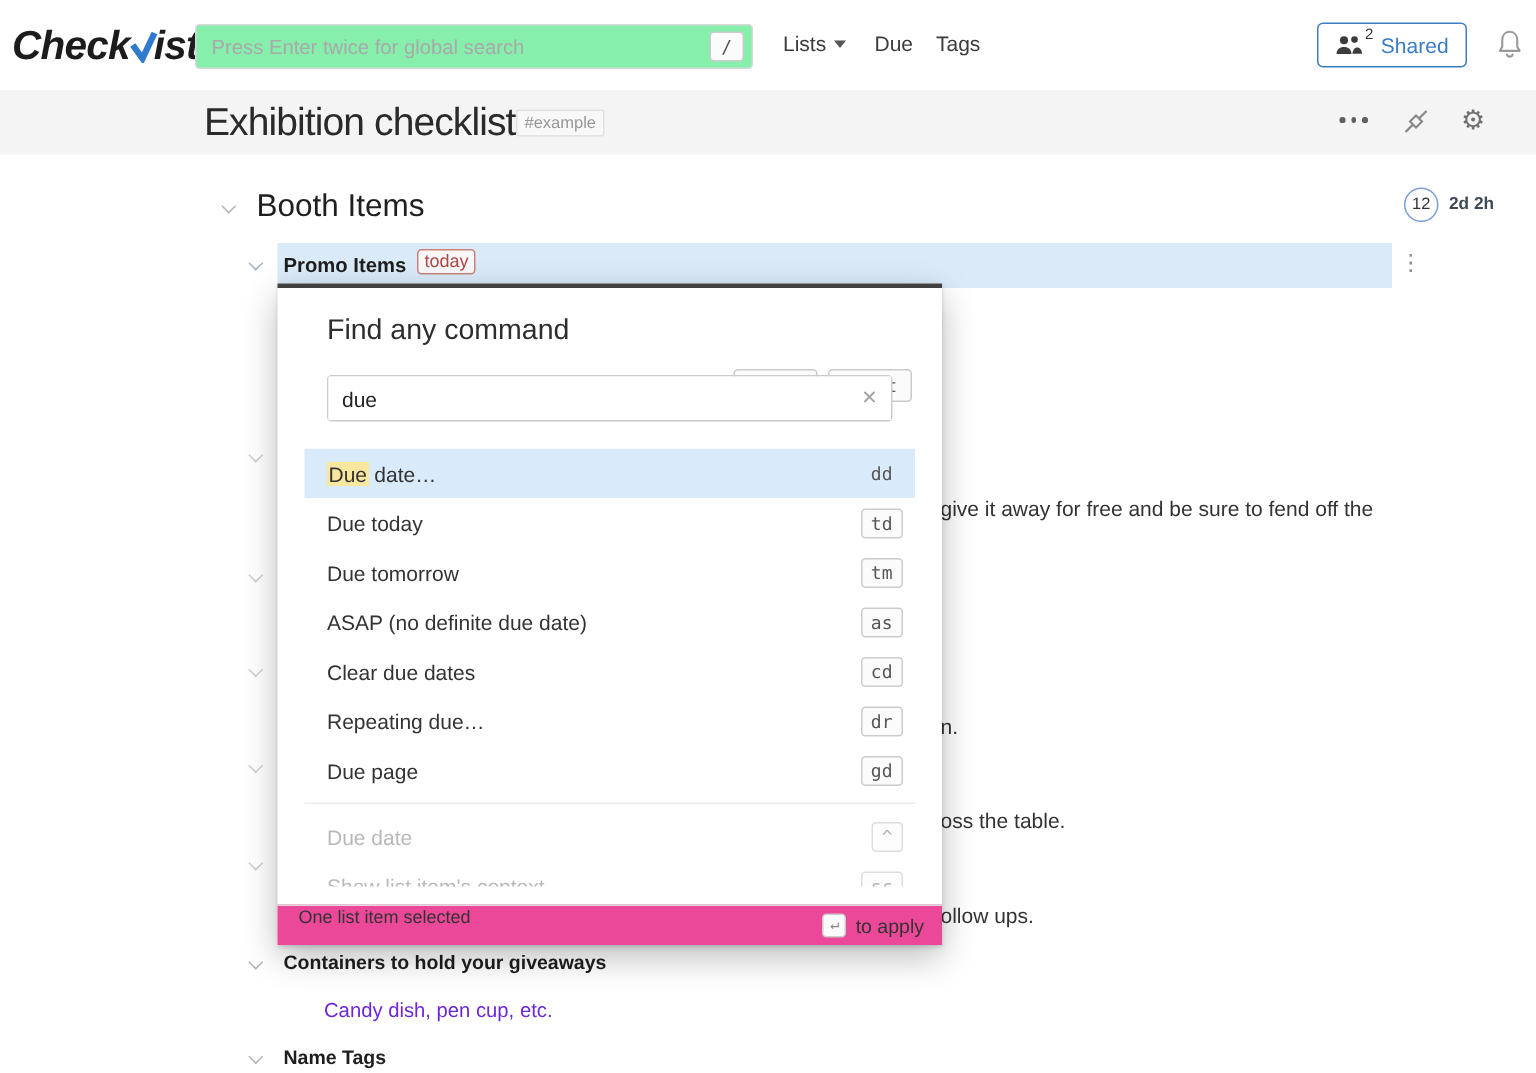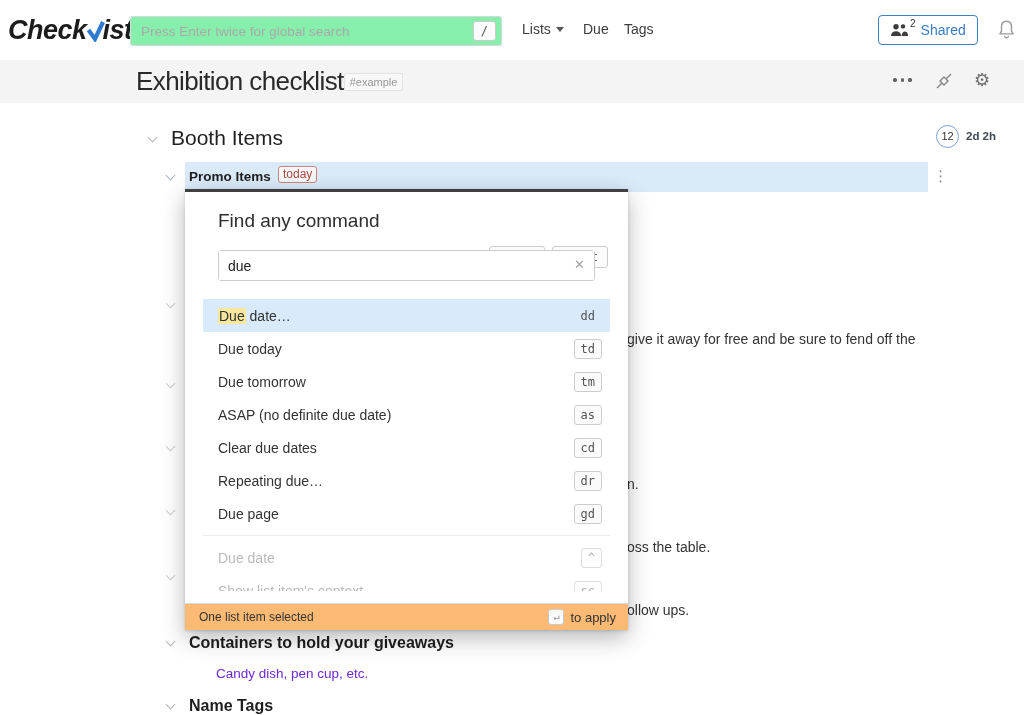--- a/index.html
+++ b/index.html
@@ -39,41 +39,41 @@
   .booth-title { left:171px; top:126px; font-size:21px; color:#1f1f1f; }
   .count-badge { left:936px; top:125px; width:23px; height:23px; border:1px solid #7b9fd4; border-radius:50%; font-size:11px; color:#333; text-align:center; line-height:21px; background:#fff; }
   .time-badge { left:966px; top:130px; font-size:11.5px; font-weight:700; color:#3e4a55; }
 
   .promo-row { left:185px; top:162px; width:743px; height:30px; background:#daeaf8; cursor:pointer; }
   .promo-title { left:189px; top:169px; font-size:13.5px; font-weight:700; color:#1e1e1e; }
   .due-badge { left:278px; top:166px; font-size:12px; color:#ad4842; border:1px solid #c8837c; background:rgba(255,250,249,0.8); border-radius:3px; padding:0px 4px 1px; }
   .dots-v { left:933px; top:165px; font-size:15px; color:#8d8d8d; cursor:pointer; line-height:1.4; }
 
   .frag { font-size:14px; color:#333; white-space:nowrap; }
-  .bold-item { font-size:16px; font-weight:700; color:#1e1e1e; }
+  .bold-item { font-size:13px; font-weight:700; color:#1e1e1e; }
   .plain-item { font-size:13.5px; color:#6d28d9; }
 
   
   #palette { left:185px; top:189px; width:443px; height:441px; background:#fff; border-top:3px solid #404040; box-shadow:0 8px 22px rgba(0,0,0,0.28), 0 1px 3px rgba(0,0,0,0.15); z-index:10; }
   .palette-title { left:33px; top:18px; font-size:19px; color:#2e2e2e; }
   .shift-keys { right:20px; top:16px; display:flex; gap:7px; position:absolute;margin-top:38px; }
   .shift-keys .key { padding:2px 9px; }
   .palette-input-wrap { left:33px; top:58px; width:377px; height:31px; border:1px solid #ccc; border-radius:3px; position:absolute; }
   .palette-input-wrap input { width:100%; height:100%; border:none; outline:none; padding:0 28px 0 9px; font-size:14px; color:#222; font-family:"Liberation Sans",sans-serif; }
   .clear-x { position:absolute; right:9px; top:6px; font-size:13px; color:#a2a2a2; cursor:pointer; }
   .cmd-list { left:0; top:107px; width:443px; height:292px; overflow:hidden; position:absolute; }
   .cmd-row { height:33px; margin:0 18px; display:flex; align-items:center; padding:0 8px 0 15px; font-size:14px; color:#333; cursor:pointer; }
   .cmd-row .key { margin-left:auto; padding:1px 6px; }
   .cmd-row.selected { background:#d9eafa; }
   .cmd-row.selected .key { border-color:transparent; background:transparent; color:#555; }
   .cmd-row.dim { color:#b9b9b9; }
   .cmd-row.dim .key { color:#b0b0b0; border-color:#ddd; background:#fdfdfd; }
   mark.hl { background:#f9e79f; color:inherit; padding:0 1px; }
   .cmd-divider { border-top:1px solid #ececec; margin:5px 18px; }
-  .palette-footer { position:absolute; left:0; bottom:0; width:443px; height:27px; background:#fdba74; border-top:1px solid #dcdcdc; display:flex; align-items:center; padding:0 12px 0 14px; }
+  .palette-footer { position:absolute; left:0; bottom:0; width:443px; height:27px; background:#ec4899; border-top:1px solid #dcdcdc; display:flex; padding:0 12px 0 14px; }
   .footer-status { font-size:12px; color:#333; }
   .footer-right { margin-left:auto; display:flex; align-items:center; gap:6px; }
   .enter-key { font-size:10px; padding:0 4px; line-height:14px; color:#888; }
   .footer-action { font-size:13px; color:#333; }
 </style>
 </head>
 <body>
 
 <div id="topbar" class="abs">
   <div class="abs logo"><span>Check</span><svg width="21" height="22" viewBox="0 0 21 22">

